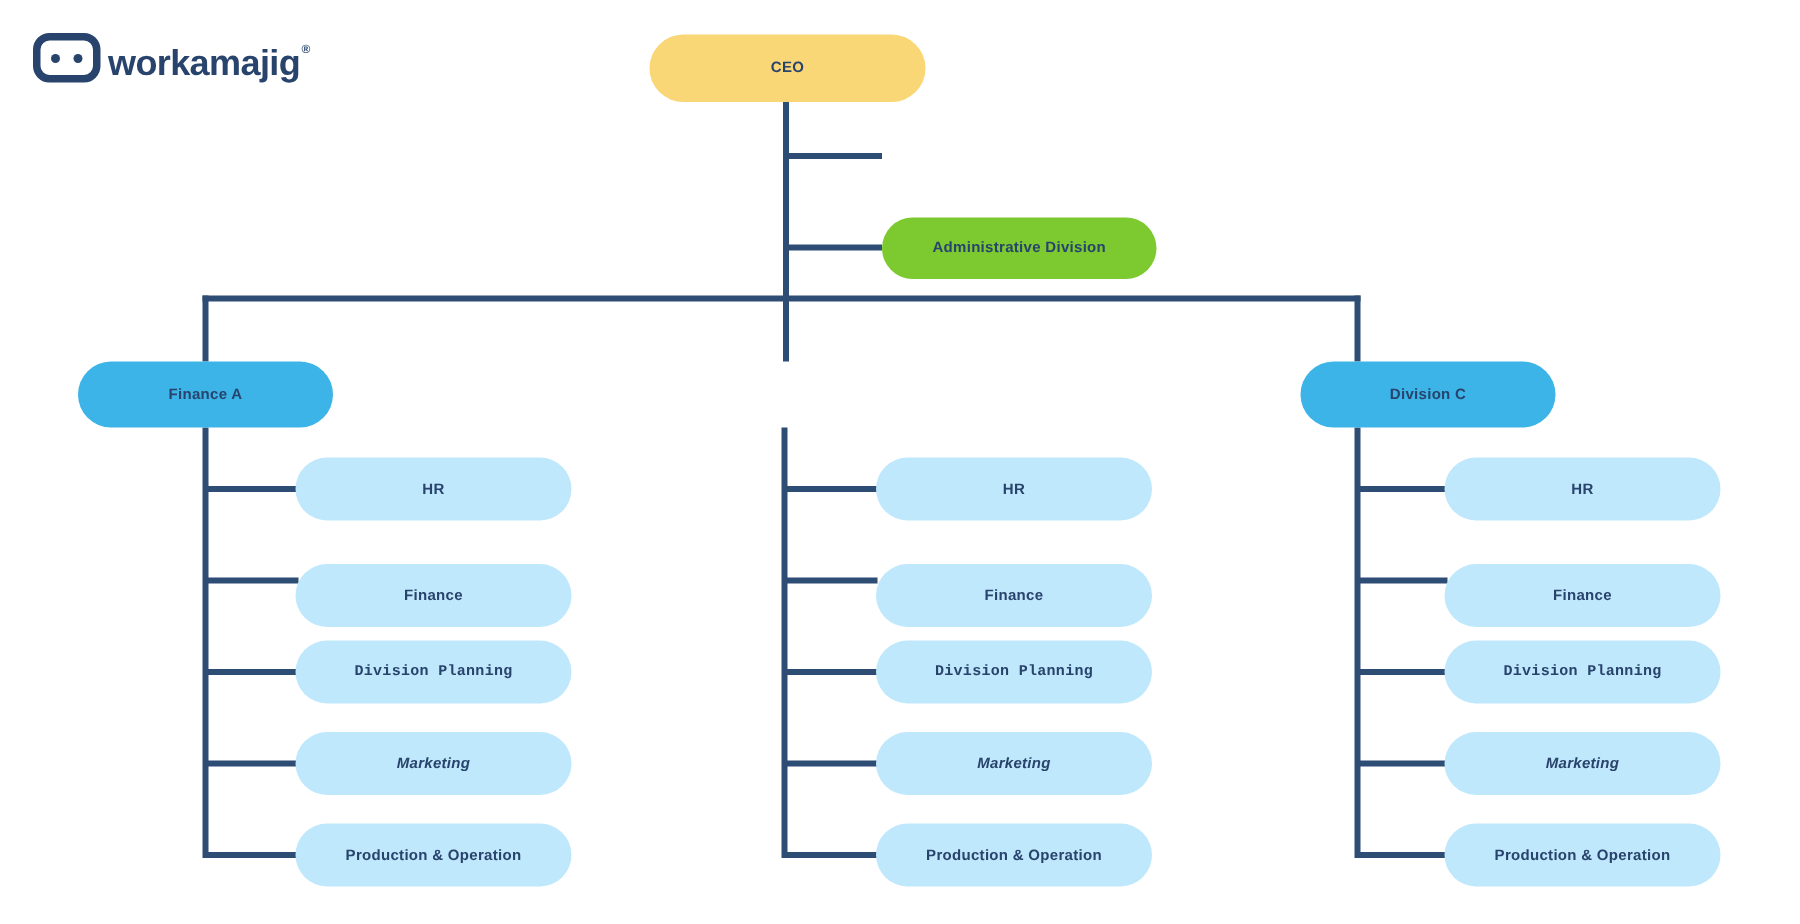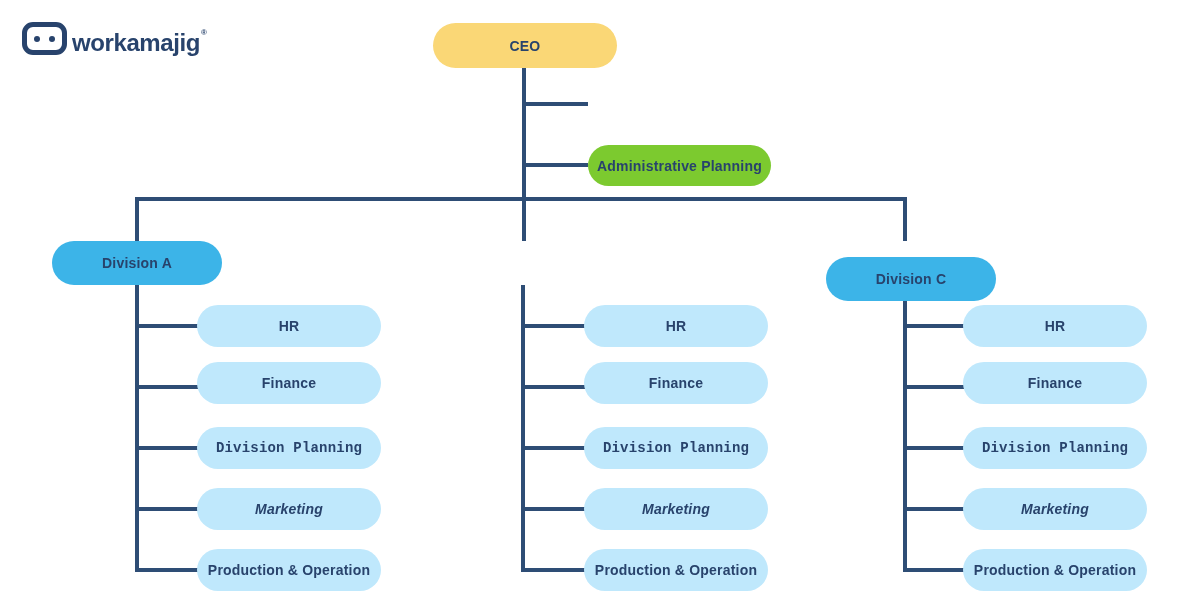--- a/index.html
+++ b/index.html
@@ -55,37 +55,37 @@
   .stub-row-0 { top: 324px; }
   .stub-row-1 { top: 385px; }
   .stub-row-2 { top: 446px; }
   .stub-row-3 { top: 507px; }
   .stub-row-4 { top: 568px; }
 
   
   .node {
     position: absolute; border-radius: 999px;
     display: flex; align-items: center; justify-content: center;
-    font-weight: bold; font-size: 14px; color: var(--navy);
+    font-weight: bold; font-size: 10px; color: var(--navy);
     letter-spacing: 0.2px; text-align: center;
   }
   .node-ceo    { left: 433px; top: 23px;  width: 184px; height: 45px; background: var(--yellow); }
   .node-green  { left: 588px; width: 183px; height: 41px; background: var(--green); }
   .node-op     { top: 84px; }
   .node-admin  { top: 145px; }
   .node-division { top: 241px; width: 170px; height: 44px; background: var(--blue); }
   .node-div-a  { left: 52px; }
   .node-div-b  { left: 438px; }
-  .node-div-c  { left: 826px; margin-top: 16px; }
+  .node-div-c  { left: 867px; }
   .node-child  { width: 184px; height: 42px; background: var(--light-blue); }
   .col-a { left: 197px; }
   .col-b { left: 584px; }
   .col-c { left: 963px; }
   .row-0 { top: 305px; text-align: right; }
-  .row-1 { top: 362px; }
+  .row-1 { top: 376px; }
   .row-2 { top: 427px; font-family: Liberation Mono, monospace; }
   .row-3 { top: 488px; font-style: italic; }
   .row-4 { top: 549px; }
 </style>
 </head>
 <body>
 
 <div class="canvas">
 
   <div class="logo">
@@ -120,23 +120,23 @@
   <div class="line stub stub-col-b stub-row-4"></div>
 
   <div class="line stub stub-col-c stub-row-0"></div>
   <div class="line stub stub-col-c stub-row-1"></div>
   <div class="line stub stub-col-c stub-row-2"></div>
   <div class="line stub stub-col-c stub-row-3"></div>
   <div class="line stub stub-col-c stub-row-4"></div>
 
   <div class="node node-ceo">CEO</div>
 
-  <div class="node node-green node-admin">Administrative Planning</div>
+  <div class="node node-green node-admin">Administrative Division</div>
 
-  <div class="node node-division node-div-a">Division A</div>
+  <div class="node node-division node-div-a">Finance A</div>
   <div class="node node-division node-div-c">Division C</div>
 
   <div class="node node-child col-a row-0">HR</div>
   <div class="node node-child col-a row-1">Finance</div>
   <div class="node node-child col-a row-2">Division Planning</div>
   <div class="node node-child col-a row-3">Marketing</div>
   <div class="node node-child col-a row-4">Production &amp; Operation</div>
 
   <div class="node node-child col-b row-0">HR</div>
   <div class="node node-child col-b row-1">Finance</div>

